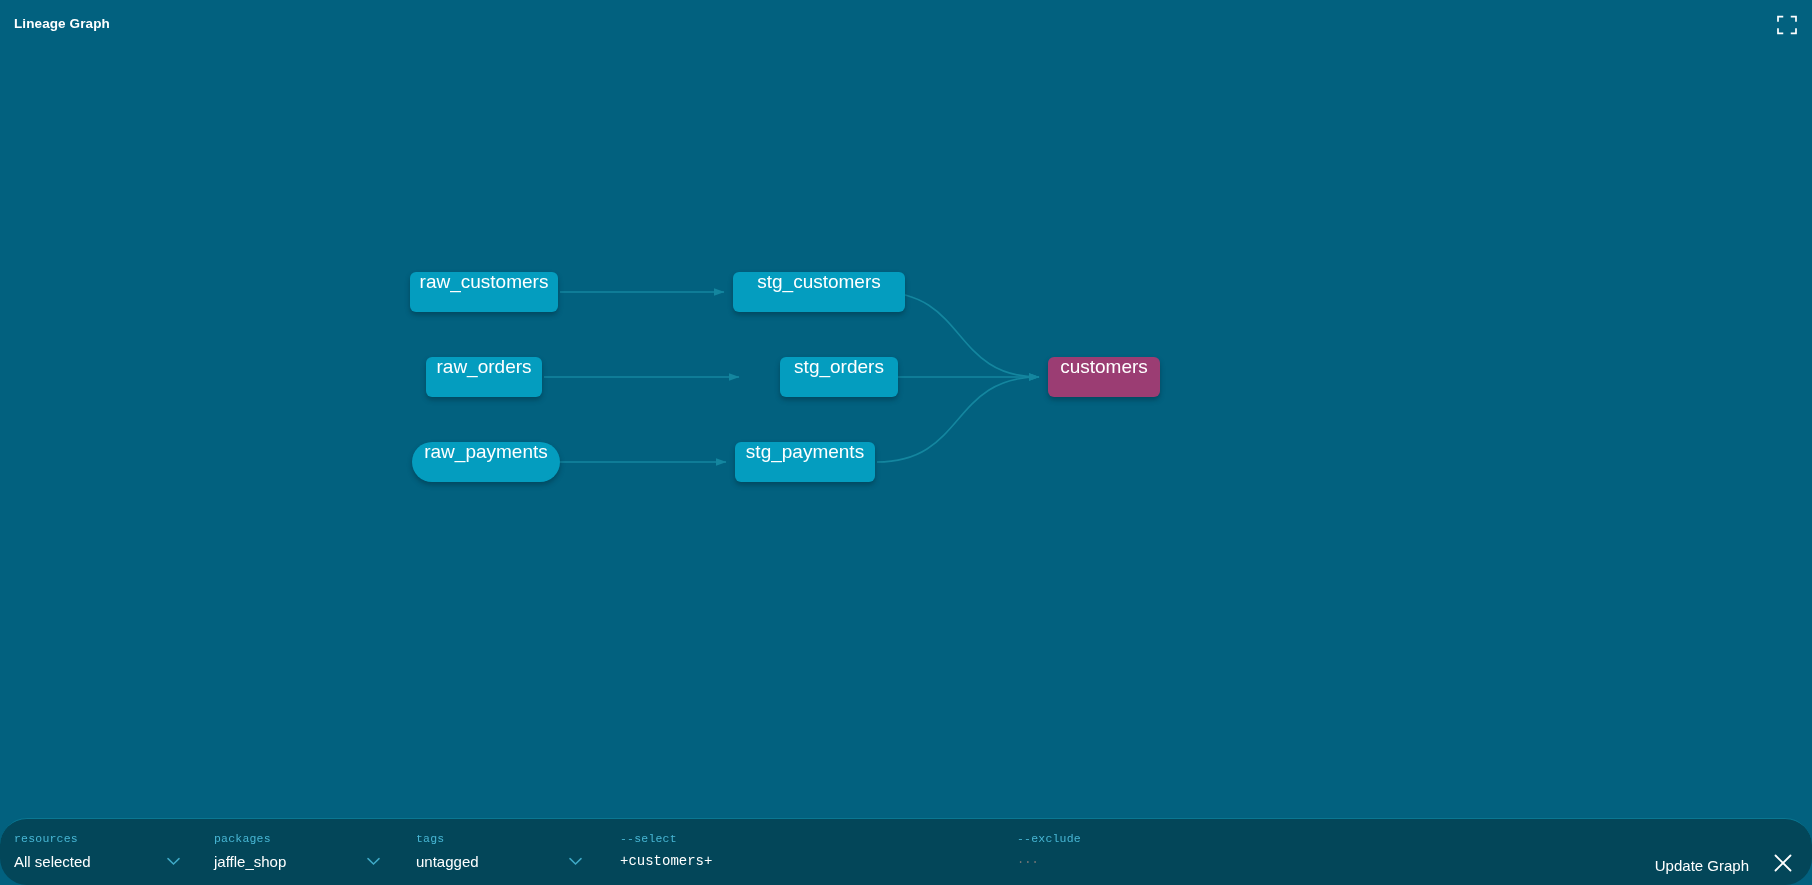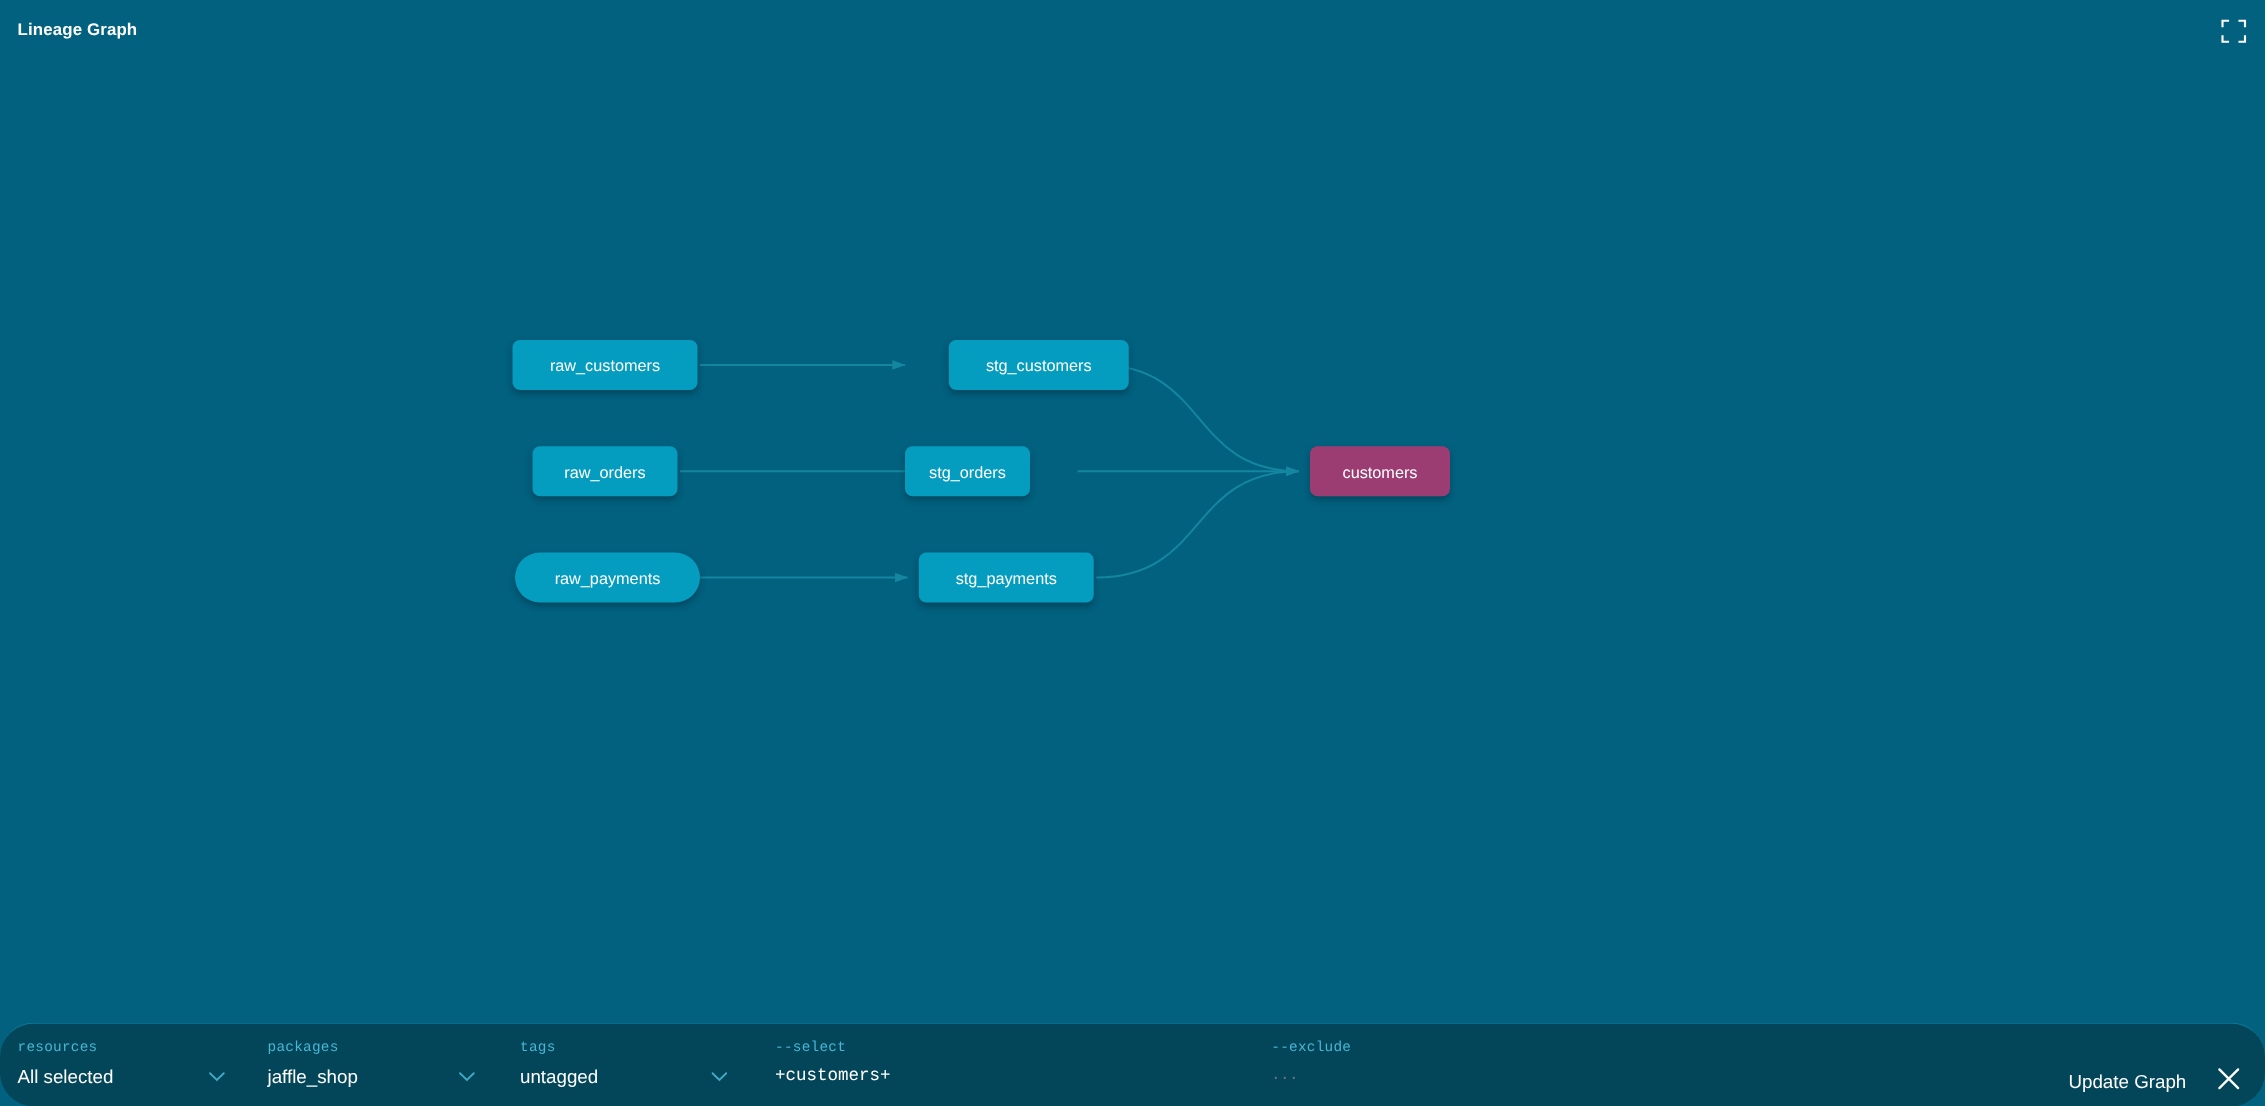--- a/index.html
+++ b/index.html
@@ -62,25 +62,25 @@
     position: absolute;
     left: 0; top: 0;
     width: 1812px;
     height: 772px;
     pointer-events: none;
   }
 
   .node {
     position: absolute;
     display: flex;
-    align-items: center;
+    align-items: flex-start;
     justify-content: center;
     border-radius: 6px;
     color: #ffffff;
-    font-size: 13px;
+    font-size: 19px;
     line-height: 1;
     padding: 0 14px;
     white-space: nowrap;
     cursor: pointer;
     box-shadow: 0 3px 5px rgba(0, 28, 40, 0.35);
     user-select: none;
   }
   .node.model  { background: #049dbf; }
   .node.seed   { background: #049dbf; }
   .node.target { background: #9b3d73; }
@@ -197,24 +197,24 @@
     <div id="node-layer">
         <div class="node seed" style="left: 410px; top: 226px; width: 148px; height: 40px;">
           <span>raw_customers</span>
         </div>
         <div class="node seed" style="left: 426px; top: 311px; width: 116px; height: 40px;">
           <span>raw_orders</span>
         </div>
         <div class="node seed" style="left: 412px; top: 396px; width: 148px; height: 40px; border-radius: 20px;">
           <span>raw_payments</span>
         </div>
-        <div class="node model" style="left: 733px; top: 226px; width: 144px; height: 40px; margin-left: 26px;">
+        <div class="node model" style="left: 733px; top: 226px; width: 172px; height: 40px;">
           <span>stg_customers</span>
         </div>
-        <div class="node model" style="left: 724px; top: 311px; width: 100px; height: 40px;">
+        <div class="node model" style="left: 780px; top: 311px; width: 118px; height: 40px;">
           <span>stg_orders</span>
         </div>
         <div class="node model" style="left: 735px; top: 396px; width: 140px; height: 40px;">
           <span>stg_payments</span>
         </div>
         <div class="node target" style="left: 1048px; top: 311px; width: 112px; height: 40px;">
           <span>customers</span>
         </div>
       </div>
   </div>

